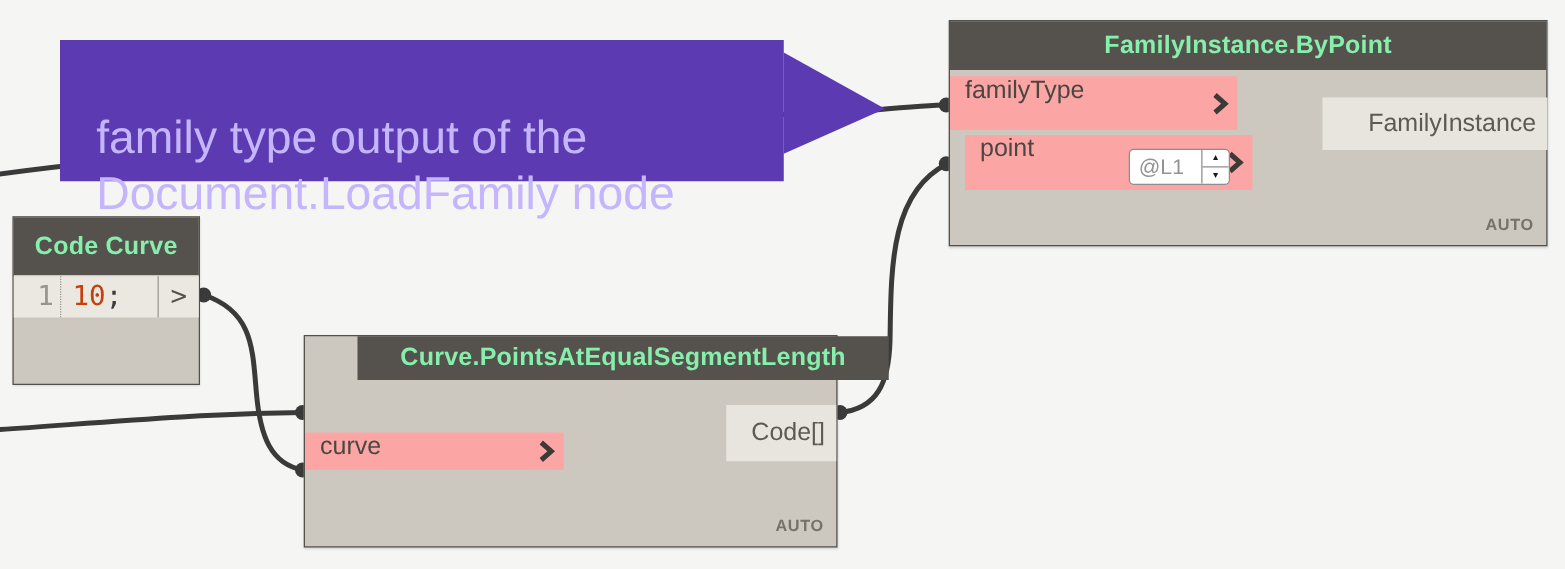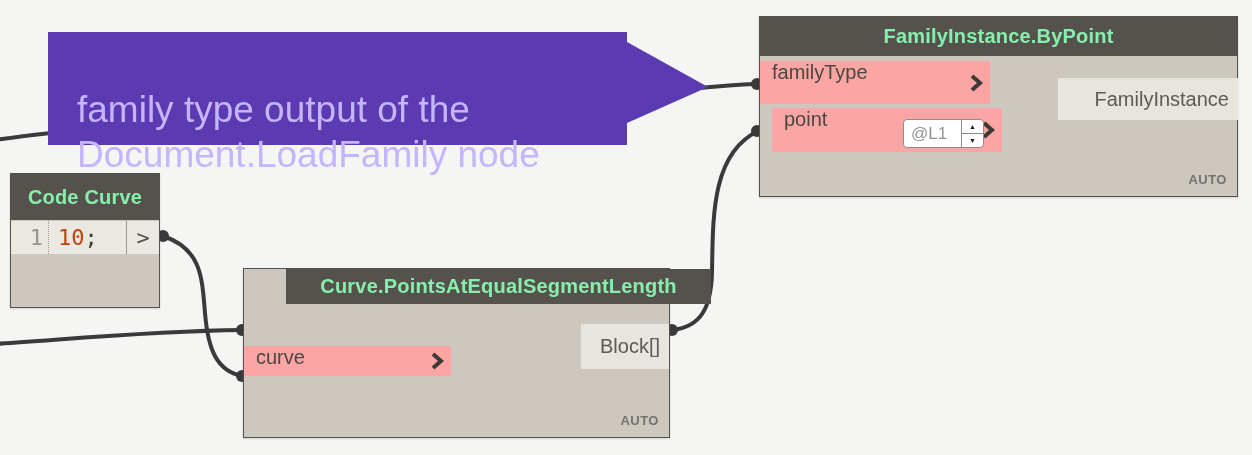--- a/index.html
+++ b/index.html
@@ -205,21 +205,21 @@
     <span class="label">curve</span>
     <span class="chevron-wrap">
       <svg class="chevron-icon" width="16" height="20" viewBox="0 0 16 20">
           <path d="M4 3 L12 10 L4 17" fill="none" stroke="#3d3a36" stroke-width="4" stroke-linejoin="miter"></path>
         </svg>
     </span>
   </div>
 
 
   <div class="out-row" style="left:337px; top:39px; width:88px; height:45px;">
-    <span>Block[]</span>
+    <span>Code[]</span>
   </div>
 
   <div class="lacing">AUTO</div>
 </div>
 
 <div class="bubble">
   <span>family type output of the
 Document.LoadFamily node</span>
 </div>
 <div class="bubble-arrow"></div>

